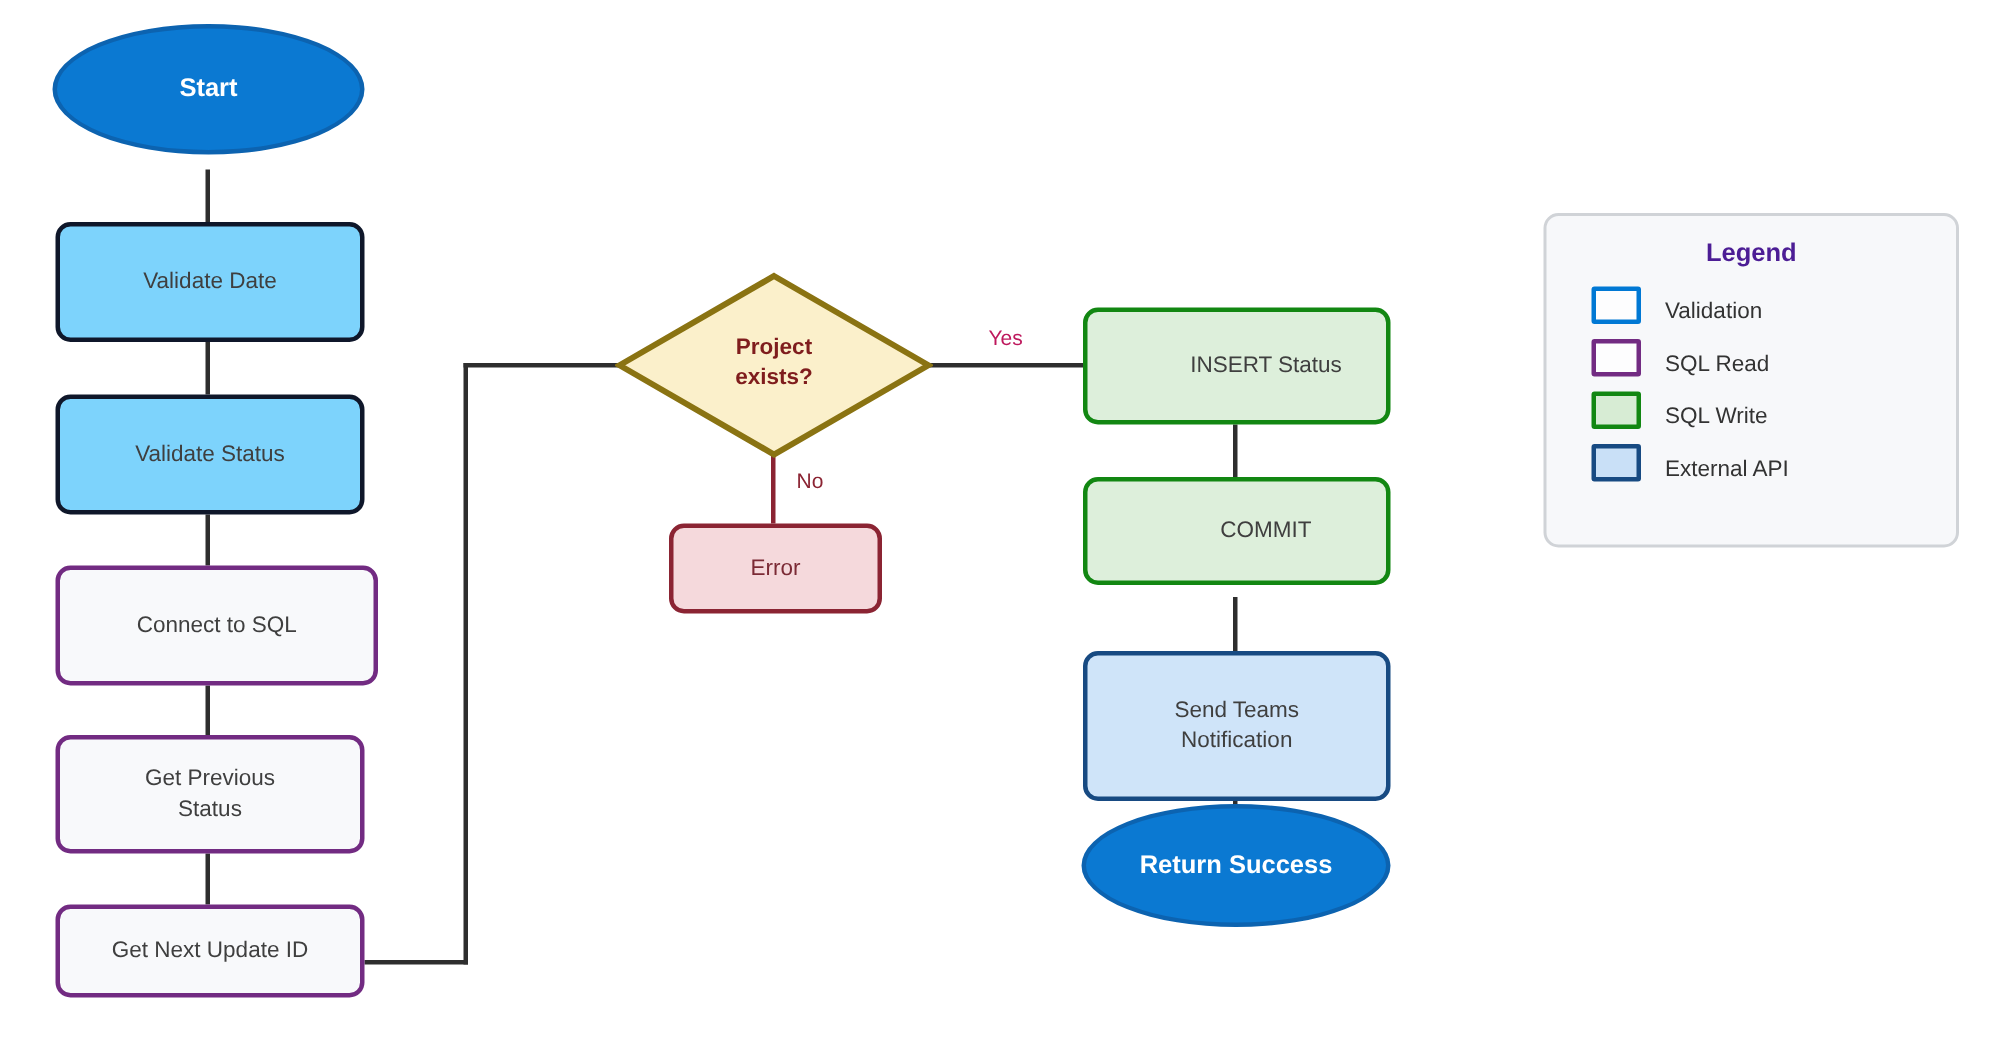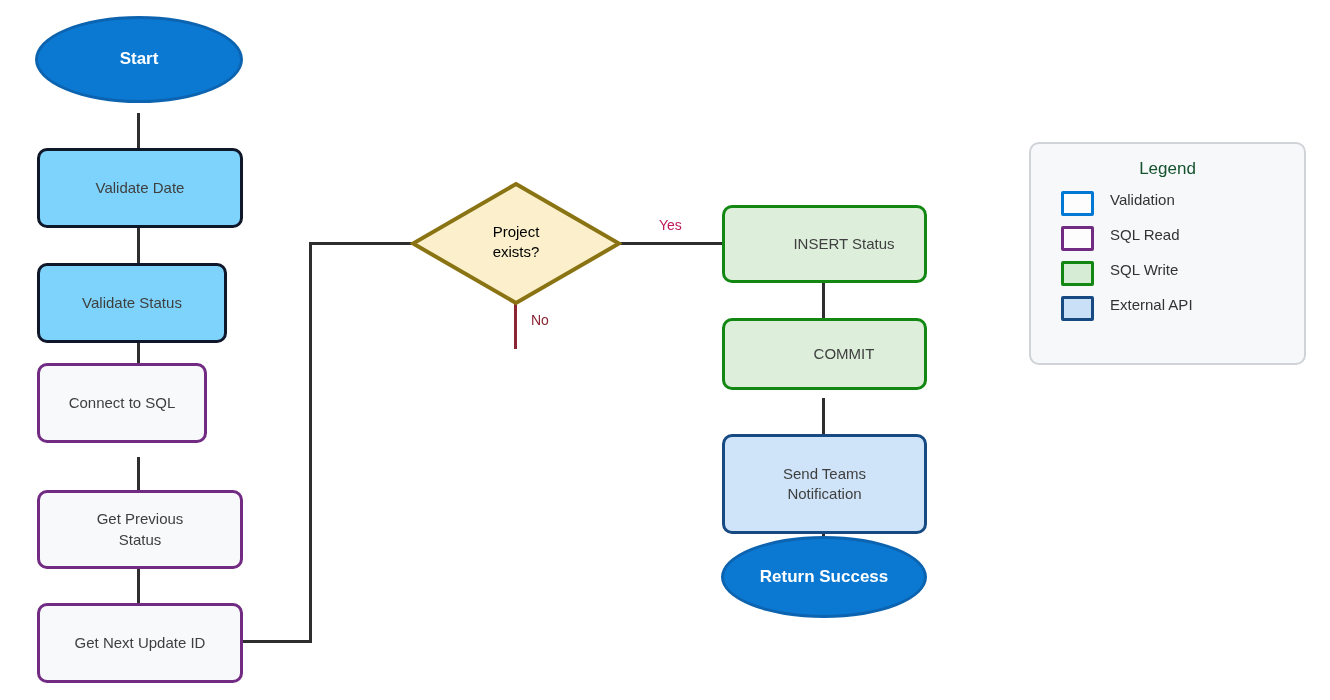--- a/index.html
+++ b/index.html
@@ -42,49 +42,49 @@
     color:#ffffff; font-weight:bold; font-size:17px;
   }
   .validation  { background:#7dd3fc; border:3px solid #0f172a; }
   .sqlread     { background:#f8f9fb; border:3px solid #722b82; }
   .sqlwrite    { background:#ddefdb; border:3px solid #128712;padding-left:39px; }
   .externalapi { background:#cfe4f9; border:3px solid #174a82; }
   .errorbox    { background:#f5d9dc; border:3px solid #8b2433; color:#7b2a35; }
 
   #n-start           { left:35px;  top:16px;  width:208px; height:87px; }
   #n-validate-date   { left:37px;  top:148px; width:206px; height:80px; }
-  #n-validate-status { left:37px;  top:263px; width:190px; height:80px; }
-  #n-connect-sql     { left:37px;  top:363px; width:170px; height:80px; }
+  #n-validate-status { left:37px;  top:263px; width:206px; height:80px; }
+  #n-connect-sql     { left:37px;  top:377px; width:215px; height:80px; }
   #n-get-previous    { left:37px;  top:490px; width:206px; height:79px; }
-  #n-get-next        { left:37px;  top:603px; width:206px; height:80px; }
+  #n-get-next        { left:37px;  top:603px; width:206px; height:62px; }
   #n-error           { left:446px; top:349px; width:142px; height:60px; }
   #n-insert          { left:722px; top:205px; width:205px; height:78px; }
   #n-commit          { left:722px; top:318px; width:205px; height:72px; }
   #n-teams           { left:722px; top:434px; width:205px; height:100px; }
   #n-return          { left:721px; top:536px; width:206px; height:82px; }
 
   
   #diamond-svg { position:absolute; left:410px; top:181px; width:212px; height:125px; }
   #diamond-label {
     position:absolute; left:446px; top:222px; width:140px;
-    text-align:center; font-size:15px; color:#000000;
-    white-space:pre-line; line-height:1.35;
+    text-align:center; font-size:15px; color:#7f1d1d;
+    white-space:pre-line; line-height:1.35;font-weight:bold;
   }
 
   
   #legend {
     position:absolute; left:1029px; top:142px; width:277px; height:223px;
     box-sizing:border-box; background:#f7f8fa; border:2px solid #d0d3d7;
     border-radius:10px;
   }
   .legend-title {
-    text-align:center; font-weight:normal; font-size:17px; color:#14532d;
+    text-align:center; font-weight:bold; font-size:17px; color:#4c1d95;
     margin-top:15px; margin-bottom:12px;
   }
-  .legend-item { display:flex; align-items:flex-start; margin:0 0 10px 18px;padding-left:12px; }
+  .legend-item { display:flex; align-items:flex-end; margin:0 0 10px 18px;padding-left:12px; }
   .legend-swatch {
     width:33px; height:25px; box-sizing:border-box; flex:0 0 auto;
     margin-right:16px; border-radius:2px;
   }
   .sw-validation  { background:#fdfdfe; border:3px solid #0078d4; }
   .sw-sqlread     { background:#fdfdfe; border:3px solid #722b82; }
   .sw-sqlwrite    { background:#d7ecd4; border:3px solid #128712; }
   .sw-externalapi { background:#c9e0f7; border:3px solid #174a82; }
   .legend-label { font-size:15px; color:#333333; }
 </style>
@@ -117,20 +117,21 @@
   <div class="node sqlread" id="n-get-previous">Get Previous
 Status</div>
   <div class="node sqlread" id="n-get-next">Get Next Update ID</div>
 
   <svg id="diamond-svg" viewBox="0 0 212 125">
     <polygon points="106,3 209,62.5 106,122 3,62.5" fill="#fbf0cb" stroke="#8a7312" stroke-width="4" stroke-linejoin="miter"></polygon>
   </svg>
   <div id="diamond-label">Project
 exists?</div>
 
+  <div class="node errorbox" id="n-error">Error</div>
 
   <div class="node sqlwrite" id="n-insert">INSERT Status</div>
   <div class="node sqlwrite" id="n-commit">COMMIT</div>
   <div class="node externalapi" id="n-teams">Send Teams
 Notification</div>
   <div class="node terminal" id="n-return">Return Success</div>
 
   <div id="legend">
     <div class="legend-title">Legend</div>
     <div class="legend-item">

